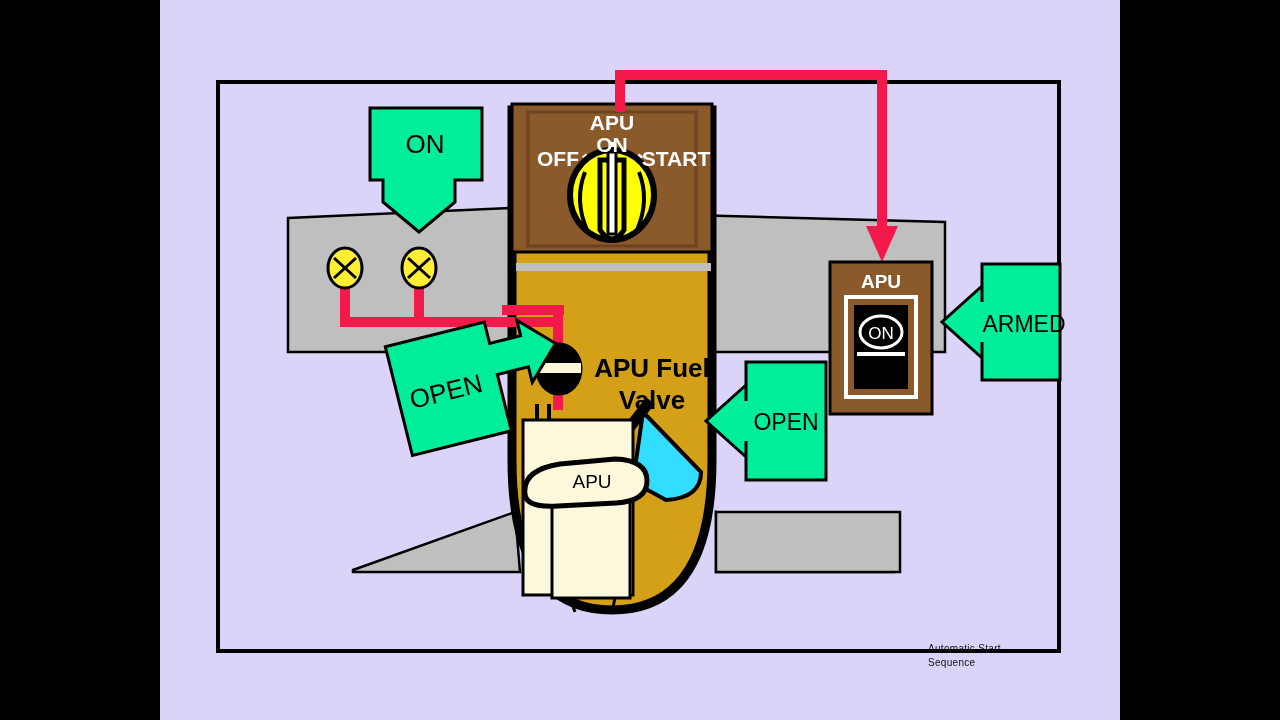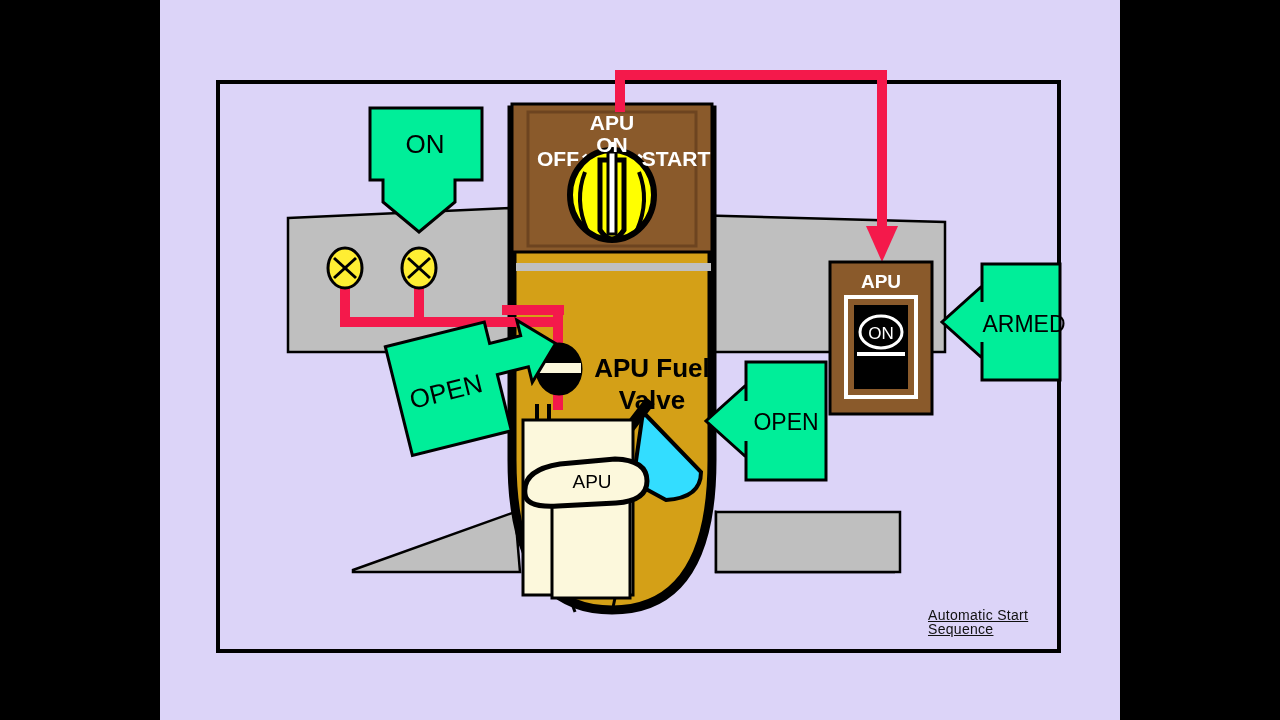--- a/index.html
+++ b/index.html
@@ -37,26 +37,25 @@
   #diagram {
     position: absolute;
     left: 0;
     top: 0;
     width: 960px;
     height: 720px;
   }
   #footnote {
     position: absolute;
     left: 768px;
-    top: 608px;
-    font-size: 14px;
+    top: 642px;
+    font-size: 10px;
     line-height: 14px;
     color: #111111;
     letter-spacing: 0.3px;
-    text-decoration: underline;
   }
 </style>
 </head>
 <body>
 
 <div id="stage">
 
   <div id="slide">
 
     <div id="frame"></div>

